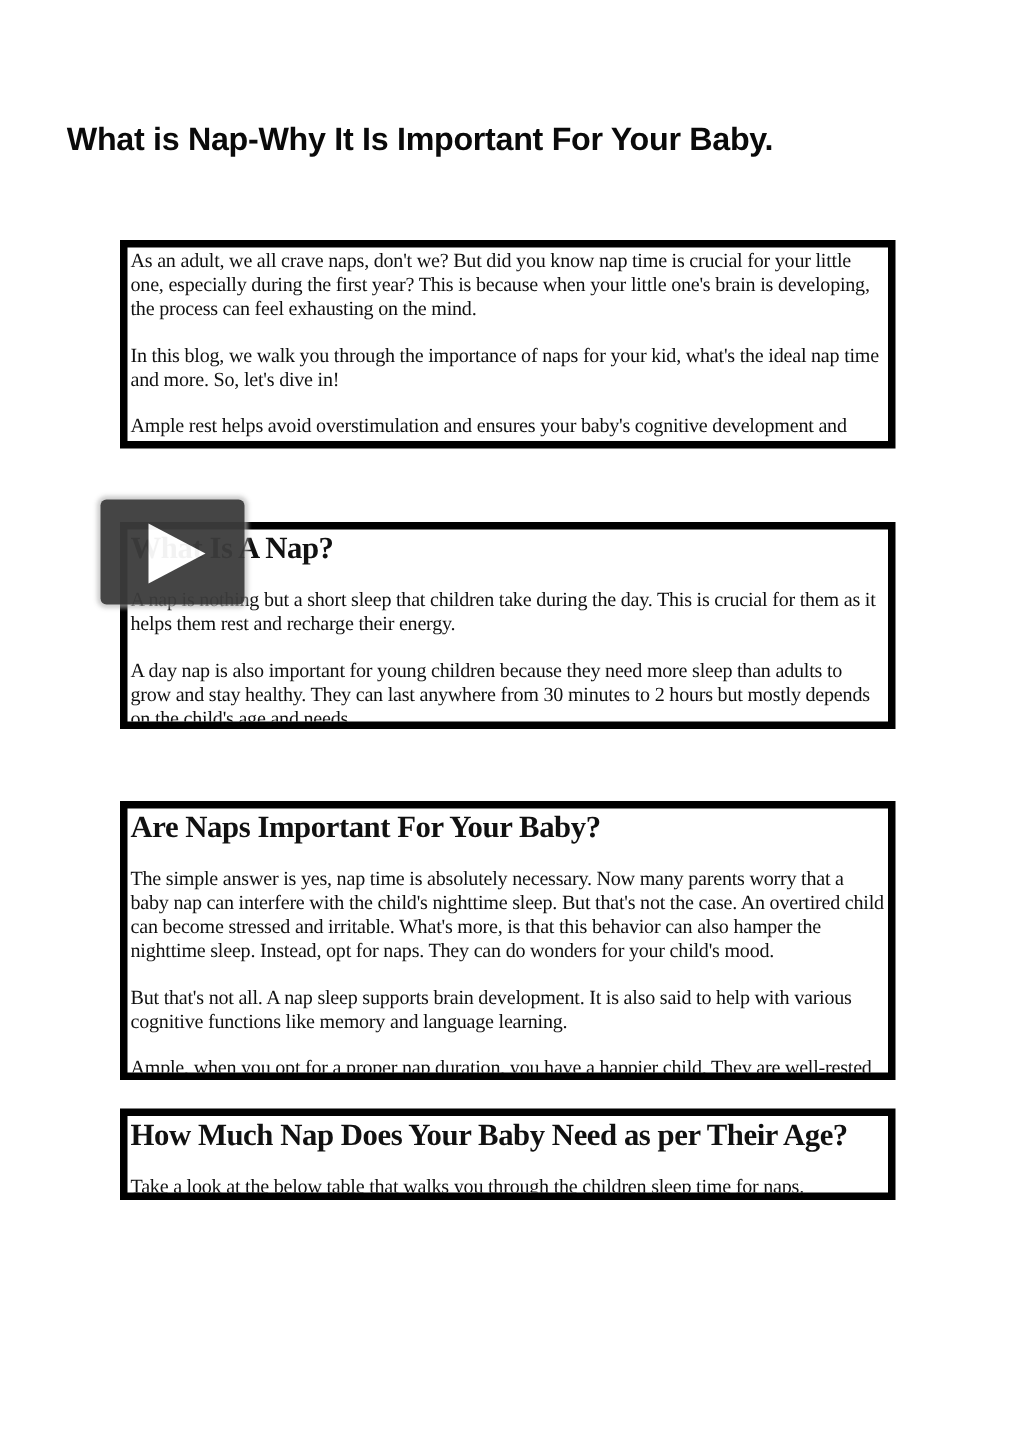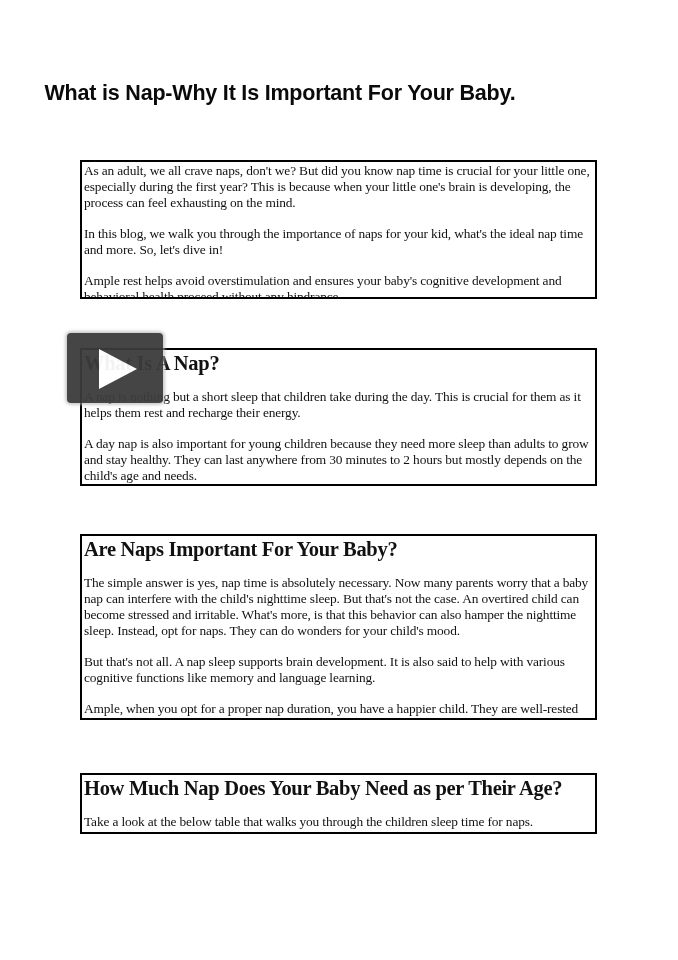--- a/index.html
+++ b/index.html
@@ -25,21 +25,21 @@
     font-weight: bold;
     font-size: 21.5px;
     letter-spacing: -0.2px;
     color: #0a0a0a;
     margin: 0;
   }
   .box {
     position: absolute;
     left: 80px;
     width: 517px;
-    border: 2px solid #000000;
+    border: 5px solid #000000;
     box-sizing: border-box;
     overflow: hidden;
     padding: 1px 2px 0 2px;
     font-size: 13.4px;
     line-height: 16px;
     letter-spacing: -0.15px;
     background: #ffffff;
   }
   .box p {
     margin: 0 0 15px 0;
@@ -47,21 +47,21 @@
   .box h2 {
     margin: 0 0 14px 0;
     font-size: 20.5px;
     font-weight: bold;
     line-height: 24px;
     letter-spacing: -0.3px;
   }
   #box-intro { top: 160px; height: 139px; }
   #box-what { top: 348px; height: 138px; }
   #box-important { top: 534px; height: 186px; }
-  #box-howmuch { top: 773px; height: 61px; }
+  #box-howmuch { top: 739px; height: 61px; }
 
   .video-play {
     position: absolute;
     left: 67px;
     top: 333px;
     width: 96px;
     height: 70px;
     background: #3c3c3c;
     border-radius: 4px;
     box-shadow: 0 0 3px 2px rgba(180,180,180,0.7);

